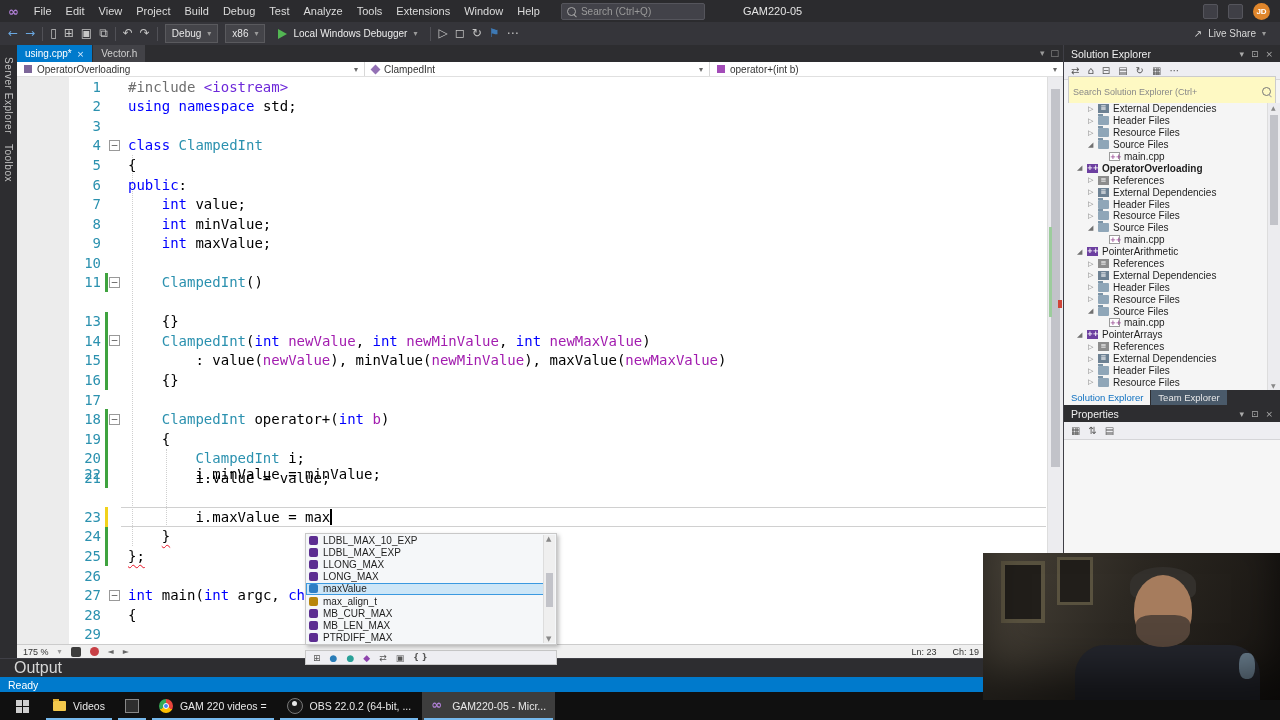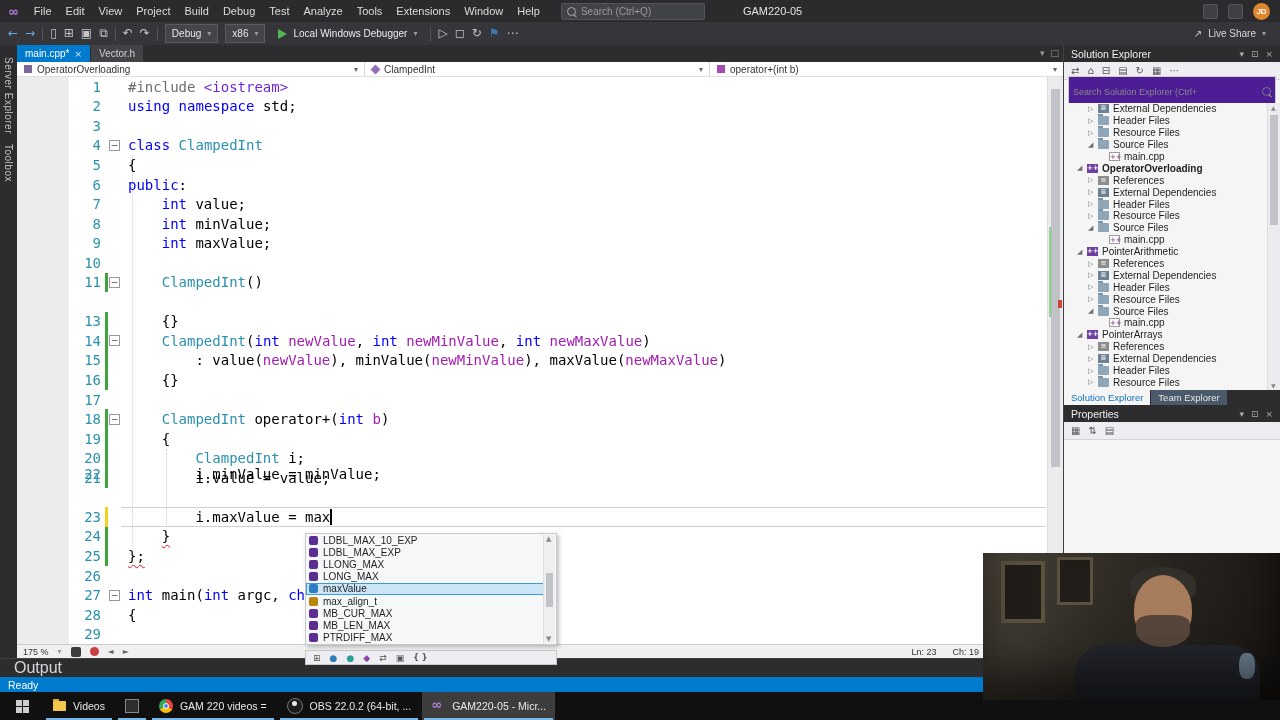--- a/index.html
+++ b/index.html
@@ -123,21 +123,21 @@
   
   #rightpanel{position:absolute;left:1063px;top:45px;width:217px;height:613px;display:flex;
               flex-direction:column;border-left:1px solid #3f3f46;box-sizing:border-box;}
   .pane-header{height:17px;background:#2d2d30;color:#eee;font-size:10.5px;display:flex;
                align-items:center;padding:0 7px;flex:none;}
   .ph-right{margin-left:auto;display:flex;gap:7px;color:#aaa;font-size:9px;}
   .pane-toolbar{height:17px;background:#eeeef2;border-bottom:1px solid #d5d5d8;display:flex;
                 align-items:center;gap:8px;padding:0 7px;flex:none;}
   .seico{font-size:10px;color:#555;font-family:"DejaVu Sans",sans-serif;}
   #se-search{height:19px;background:#f5f5f5;display:flex;align-items:center;padding:2px 4px;flex:none;}
-  .sebox{flex:1;height:14px;background:#4c1d95;border:1px solid #ccc;display:flex;align-items:center;
+  .sebox{flex:1;height:14px;background:#fef9c3;border:1px solid #ccc;display:flex;align-items:center;
          padding:8px 4px;gap:4px;}
   .sebox .ph{color:#888;font-size:9px;white-space:nowrap;overflow:hidden;flex:1;}
   #se-tree{height:287px;background:#f5f5f5;position:relative;overflow:hidden;flex:none;}
   .trow{height:11.9px;display:flex;align-items:center;font-size:10px;color:#1e1e1e;white-space:nowrap;}
   .trow.bold .tlabel{font-weight:bold;}
   .texp{width:10px;font-size:7px;color:#707070;flex:none;font-family:"DejaVu Sans",sans-serif;}
   .ti{width:11px;height:9px;margin-right:4px;flex:none;font-size:7px;line-height:9px;text-align:center;
       font-family:"DejaVu Sans",sans-serif;box-sizing:border-box;}
   .ti-folder{background:#8fa6b8;border-radius:1px;position:relative;}
   .ti-folder::before{content:"";position:absolute;left:0;top:-2px;width:5px;height:2px;background:#7b93a6;}
@@ -273,21 +273,21 @@
 <div id="leftstrip">
   <div id="side-tabs" style="display:flex;flex-direction:column;gap:10px;">
       <div class="vtab">Server Explorer</div>
       <div class="vtab">Toolbox</div>
     </div>
 </div>
 
 <div id="editorcol">
   <div id="tabrow">
     <div id="doc-tabs"><div class="dtab active">
-          <span>main.cpp*</span>
+          <span>using.cpp*</span>
           <span class="tclose g">×</span>
         </div><div class="dtab">
           <span>Vector.h</span>
         </div></div>
     <div class="tabrow-right">
       <span class="g">▾</span>
       <span class="g">□</span>
     </div>
   </div>
   <div id="breadcrumb">

